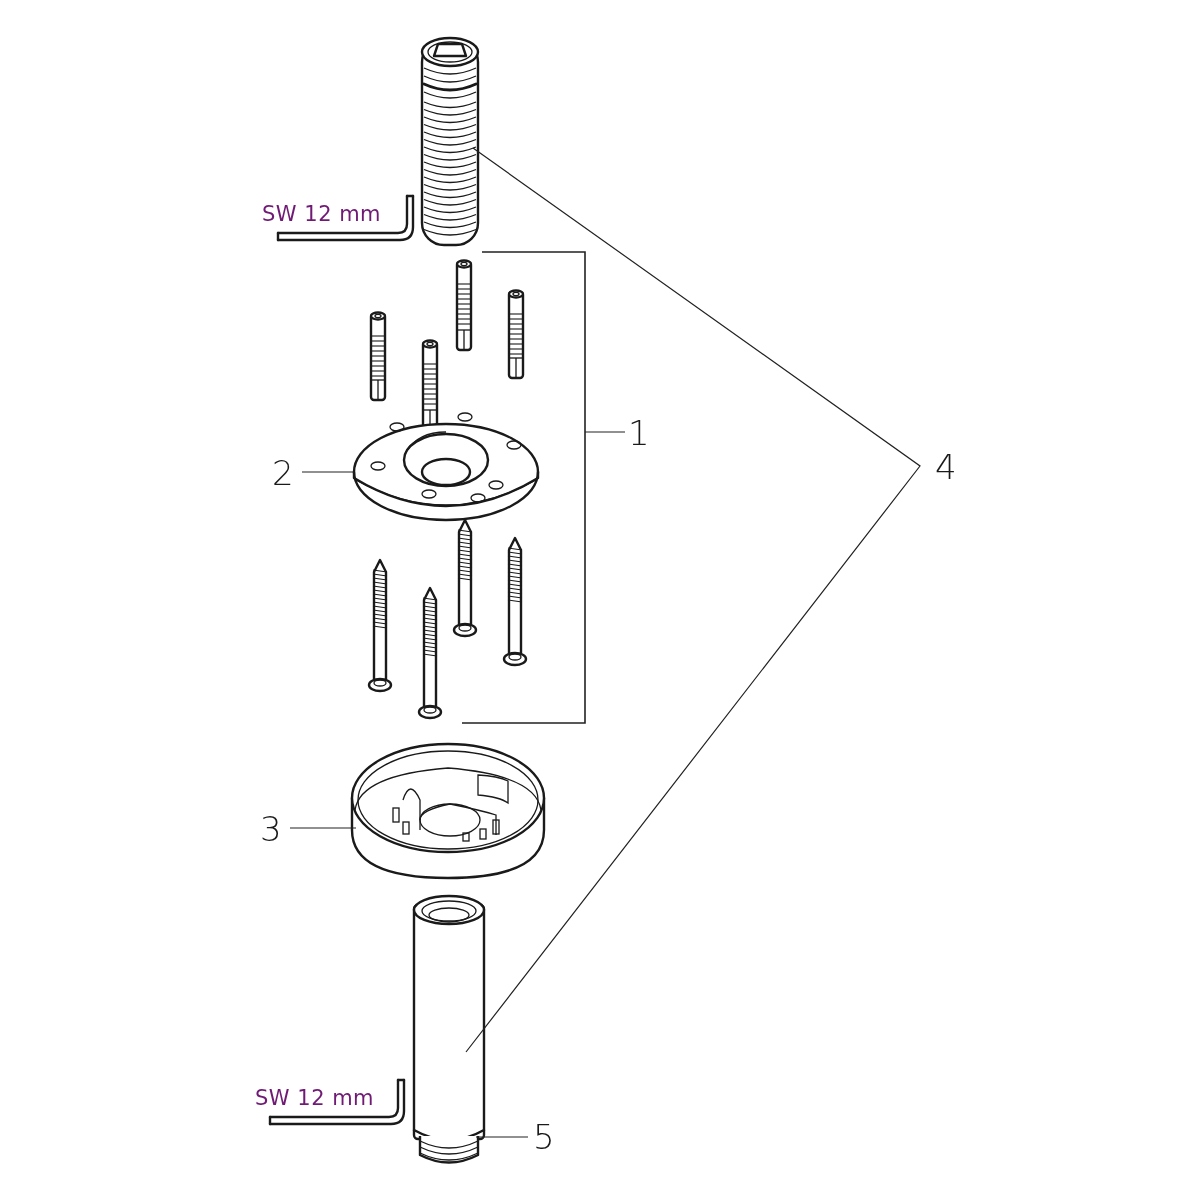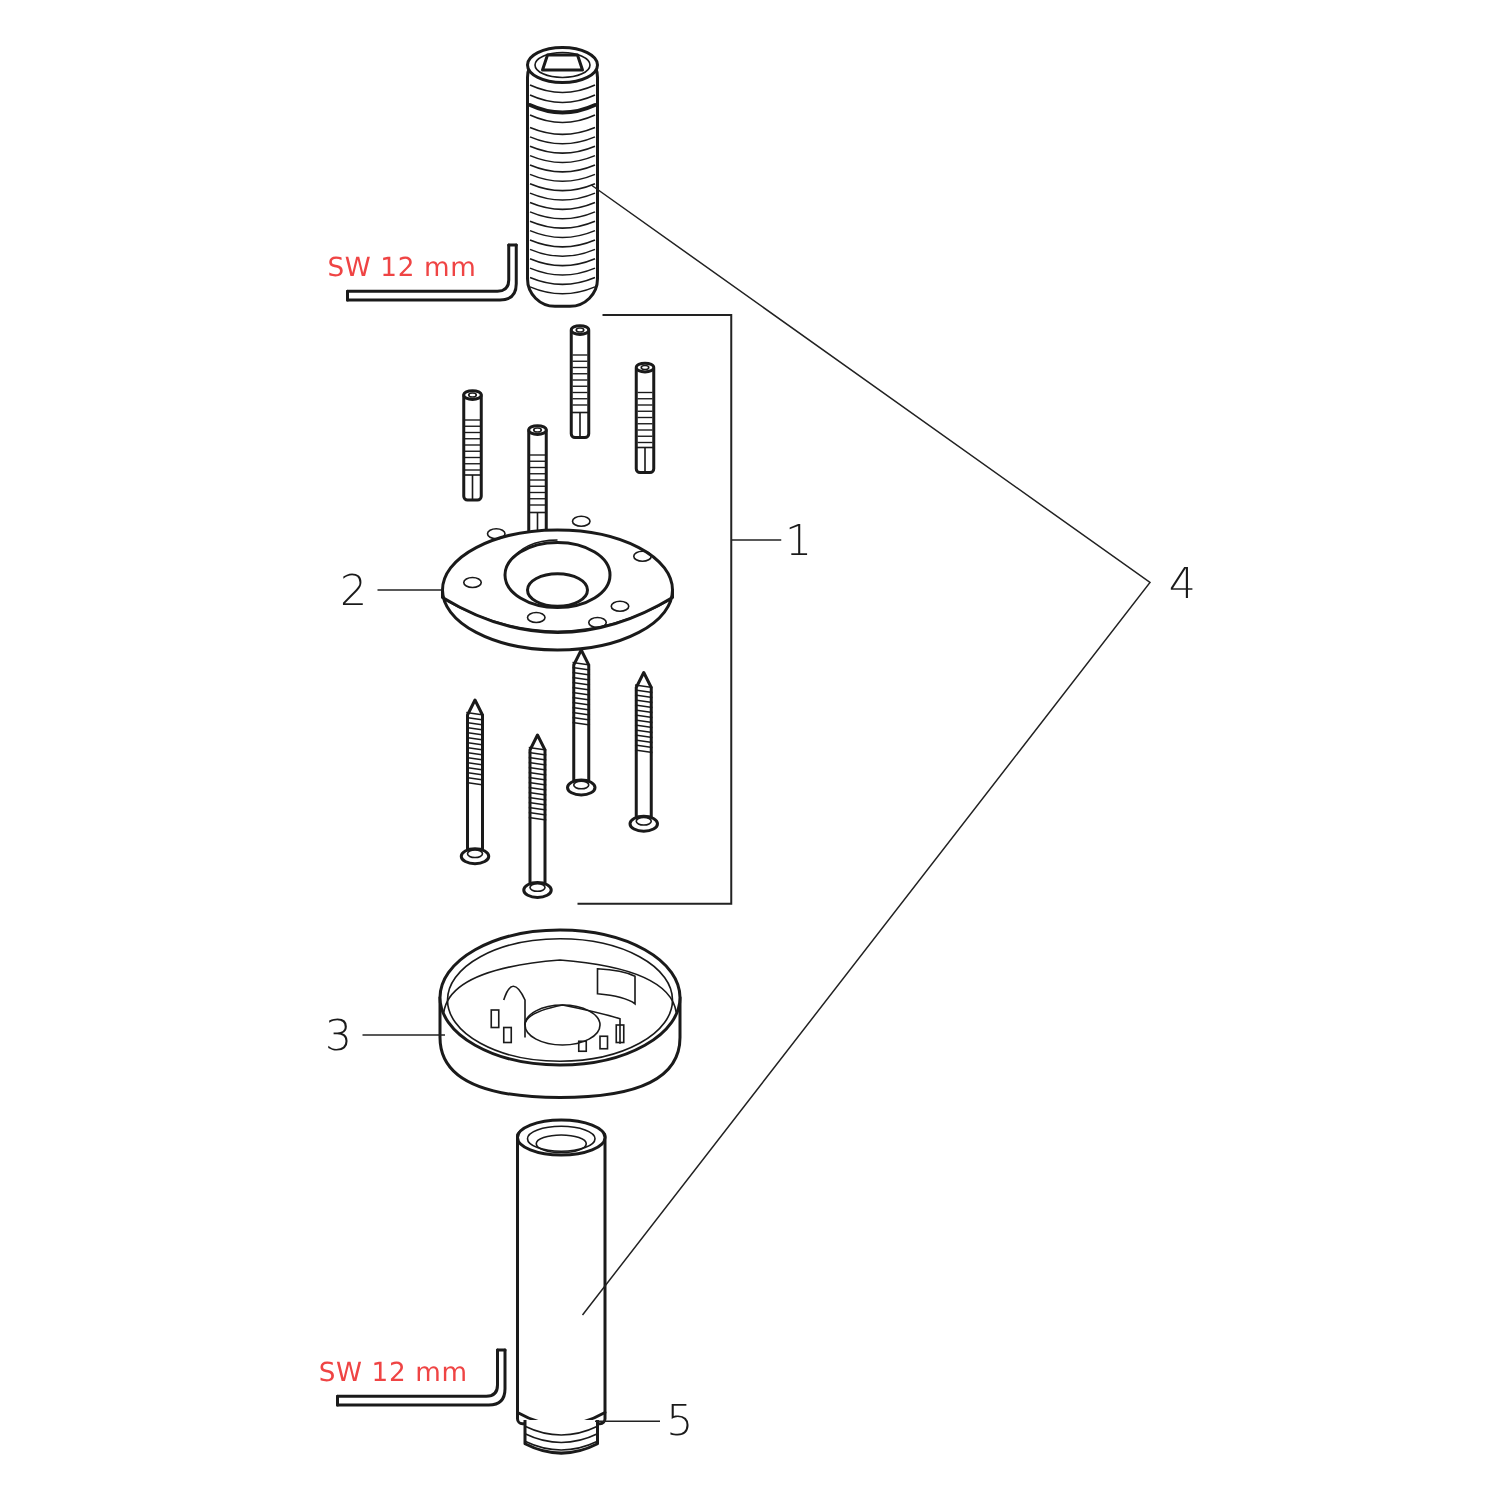--- a/index.html
+++ b/index.html
@@ -1,21 +1,21 @@
 <!DOCTYPE html>
 <html><head>
 <meta charset="utf-8">
 <style>
   html, body { margin: 0; padding: 0; background: #ffffff; }
   body { width: 1200px; height: 1200px; position: relative; overflow: hidden;
          font-family: "DejaVu Sans", sans-serif; }
   #canvas { position: absolute; left: 0; top: 0; width: 1200px; height: 1200px; }
   .lbl { position: absolute; font-family: "DejaVu Sans", sans-serif; color: #1a1a1a;
          font-size: 34px; line-height: 1; font-weight: 300; }
-  .sw { position: absolute; font-family: "DejaVu Sans", sans-serif; color: #ef4444;
+  .sw { position: absolute; font-family: "DejaVu Sans", sans-serif; color: #701a75;
         font-size: 21px; line-height: 1; letter-spacing: 0.5px; }
   svg .k { fill: none; stroke: #1a1a1a; stroke-width: 2.4; stroke-linejoin: round; stroke-linecap: round; }
   svg .kf { fill: #ffffff; stroke: #1a1a1a; stroke-width: 2.4; stroke-linejoin: round; }
   svg .t { fill: none; stroke: #1a1a1a; stroke-width: 1.3; }
   svg .thin { fill: none; stroke: #1a1a1a; stroke-width: 1.1; }
   svg .lead { fill: none; stroke: #222; stroke-width: 1.2; }
 </style>
 </head>
 <body>
 

